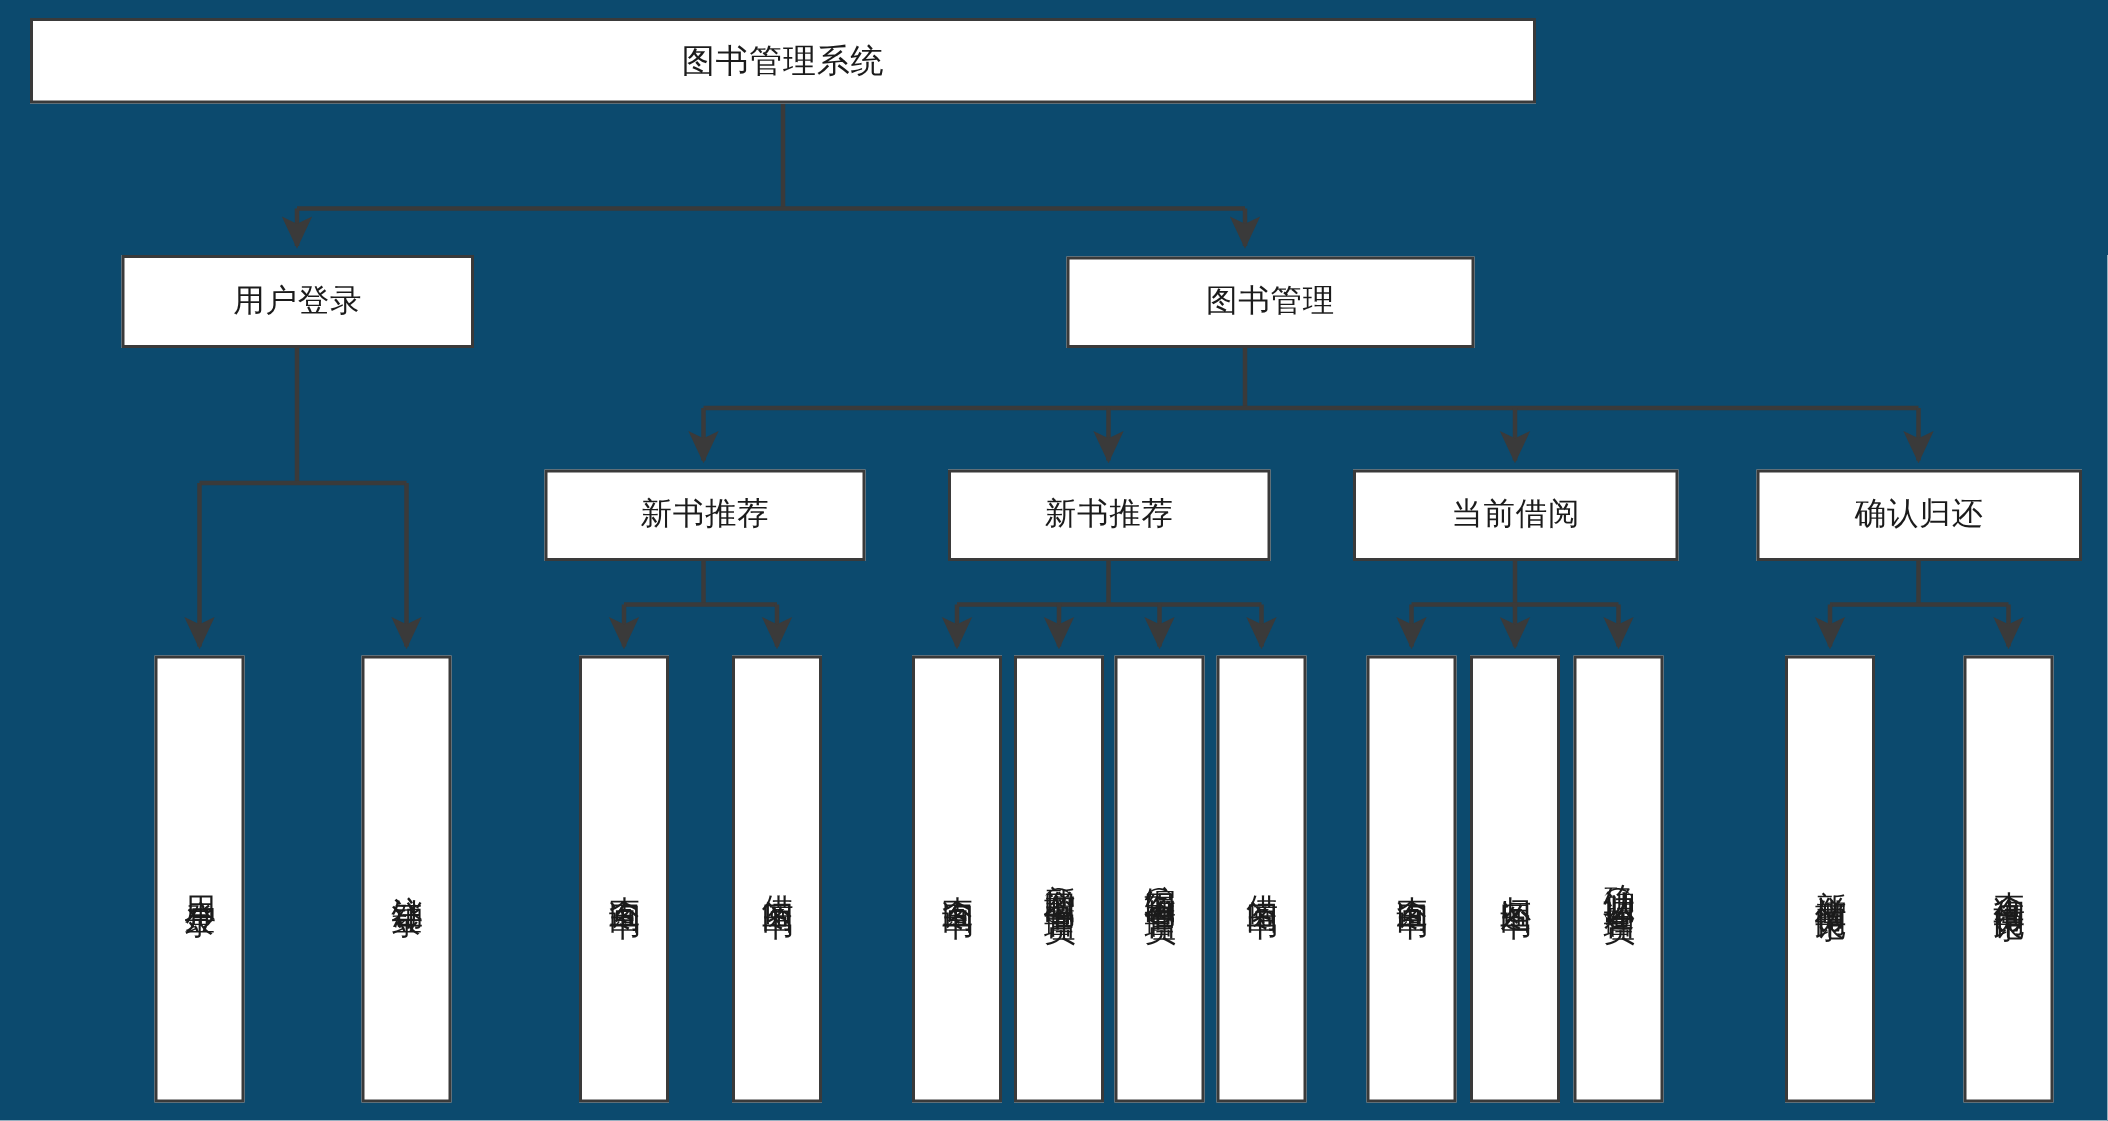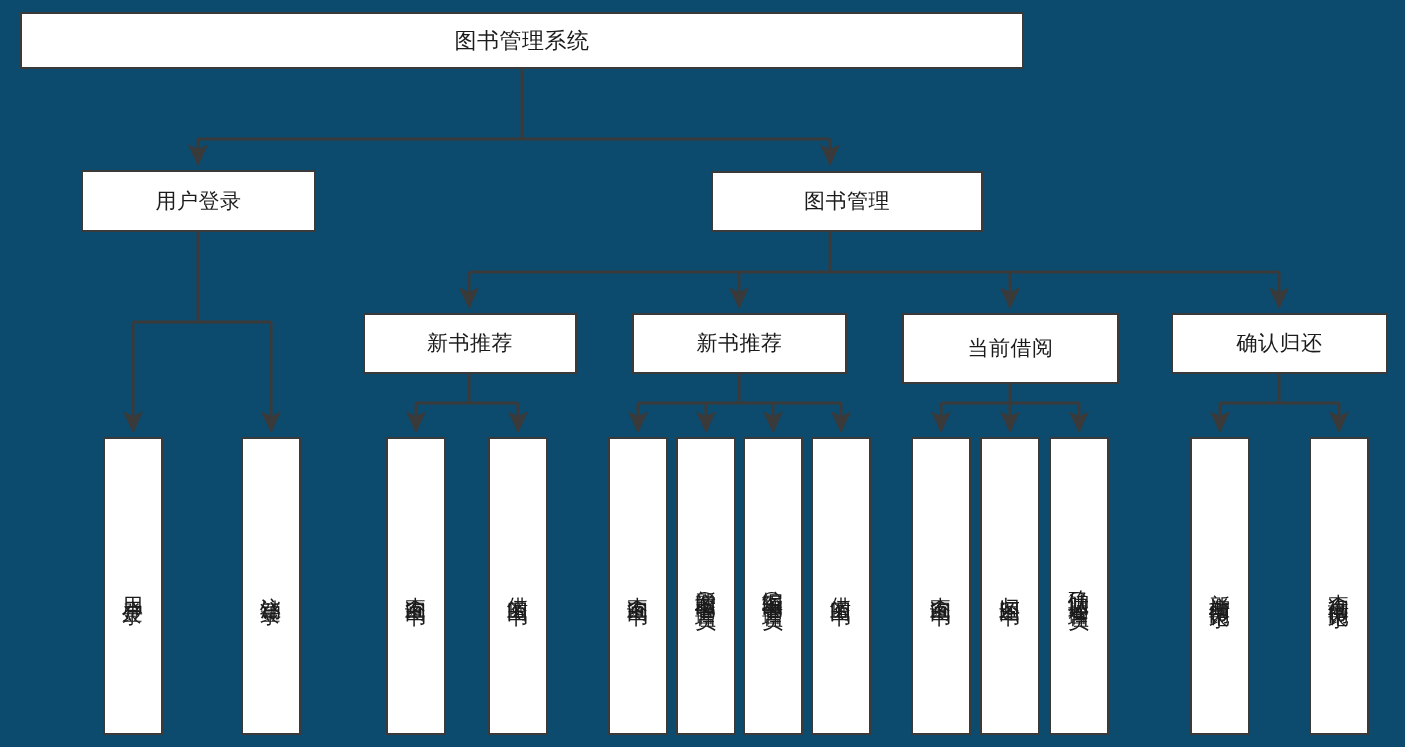--- a/index.html
+++ b/index.html
@@ -139,21 +139,21 @@
   <div class="node horizontal" style="left:711px; top:171px; width:272px; height:61px;">
     <span class="node-label">图书管理</span>
   </div>
 
   <div class="node horizontal" style="left:363px; top:313px; width:214px; height:61px;">
     <span class="node-label">新书推荐</span>
   </div>
   <div class="node horizontal" style="left:632px; top:313px; width:215px; height:61px;">
     <span class="node-label">新书推荐</span>
   </div>
-  <div class="node horizontal" style="left:902px; top:313px; width:217px; height:71px;">
+  <div class="node horizontal" style="left:902px; top:313px; width:217px; height:61px;">
     <span class="node-label">当前借阅</span>
   </div>
   <div class="node horizontal" style="left:1171px; top:313px; width:217px; height:61px;">
     <span class="node-label">确认归还</span>
   </div>
 
   <div class="node vertical" style="left:103px; top:437px; width:60px; height:298px;">
     <span class="node-label">用户登录</span>
   </div>
   <div class="node vertical" style="left:241px; top:437px; width:60px; height:298px;">

